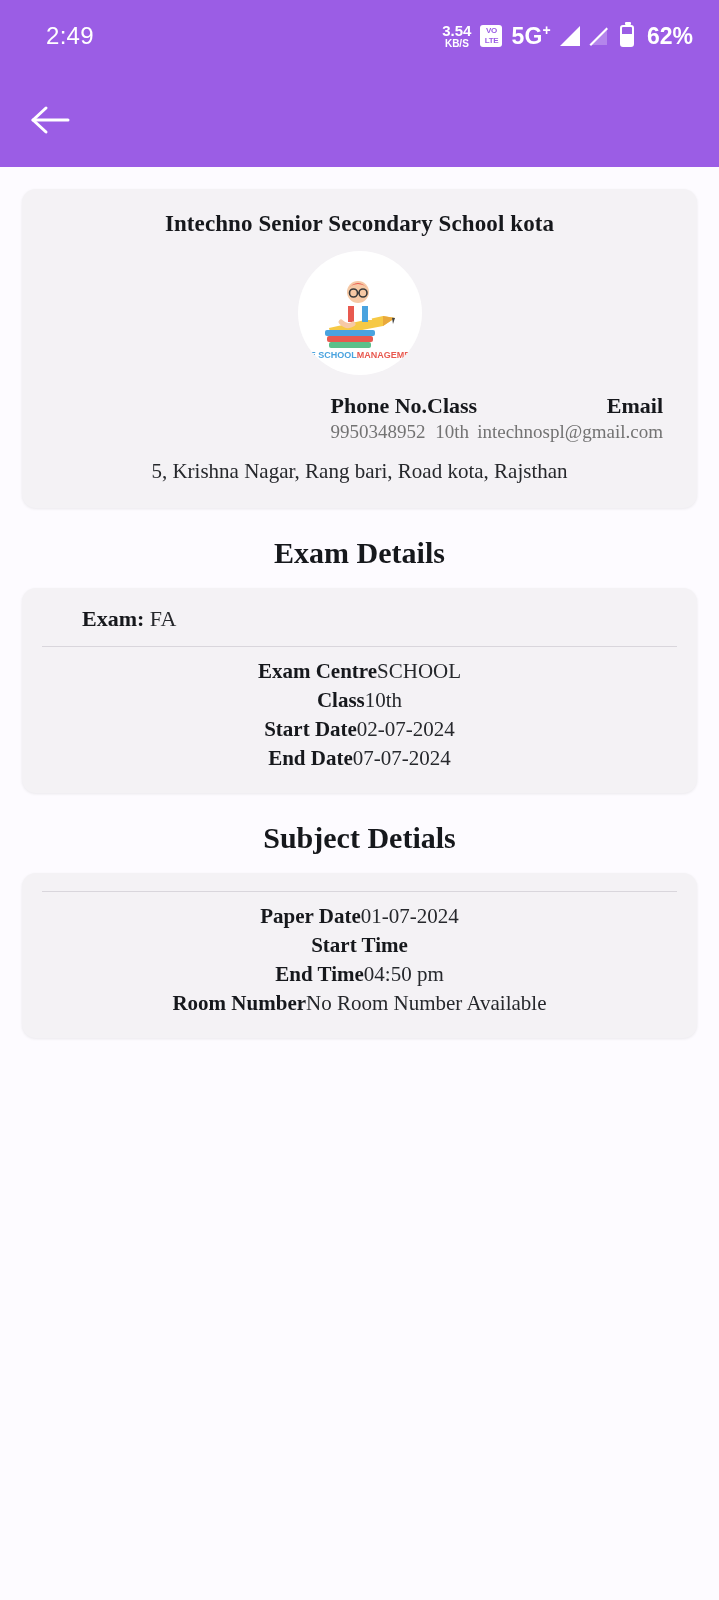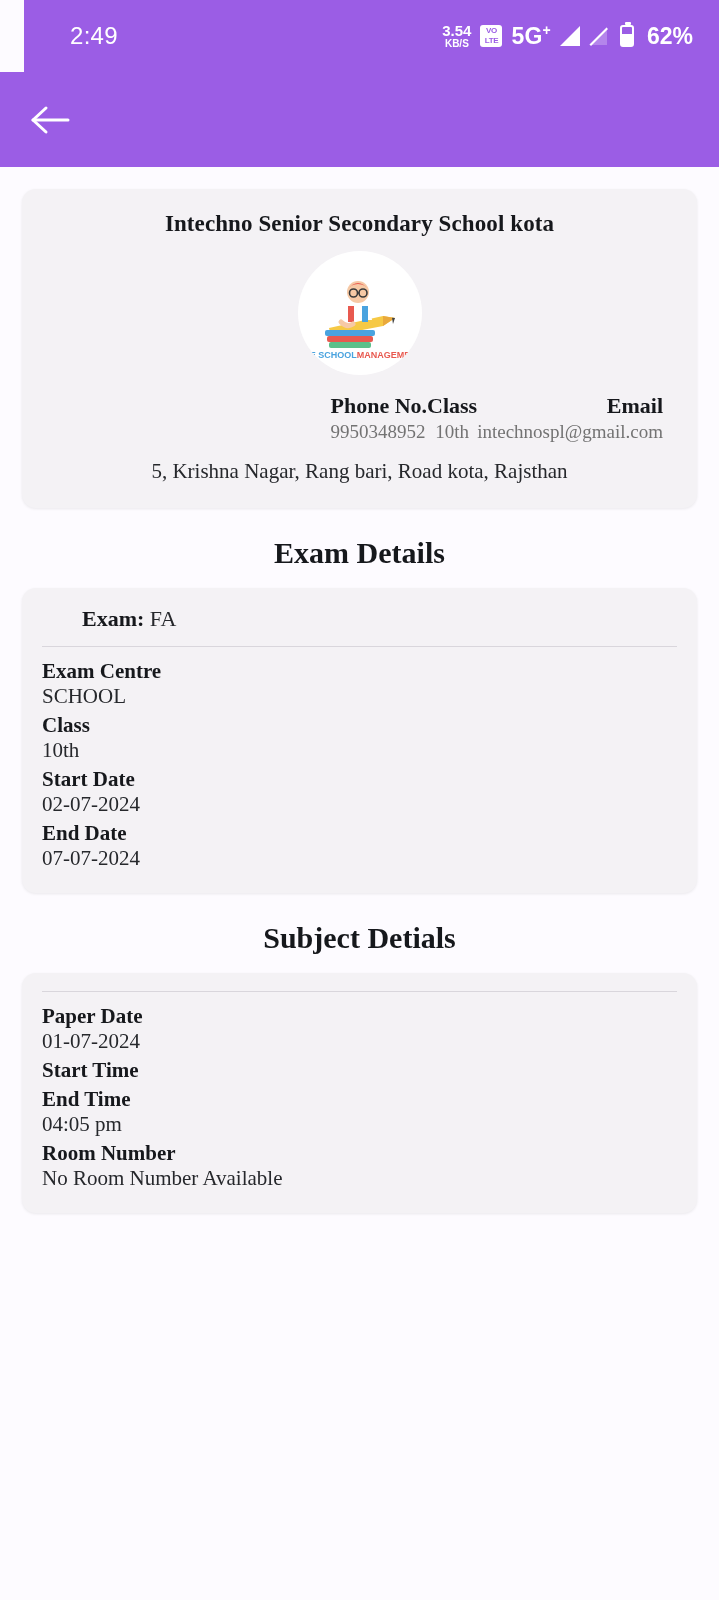--- a/index.html
+++ b/index.html
@@ -13,21 +13,20 @@
 
   
   .status-bar {
     height: 72px;
     background: #9b5de5;
     display: flex;
     align-items: center;
     justify-content: space-between;
     padding: 0 26px 0 46px;
     color: #ffffff;
-    margin-left: 24px;
   }
   .status-clock {
     font-family: "Liberation Sans", sans-serif;
     font-size: 24px;
     letter-spacing: .3px;
   }
   .status-right {
     display: flex;
     align-items: center;
     gap: 9px;
@@ -213,21 +212,20 @@
   .divider {
     height: 1px;
     background: #d9d6dc;
     margin: 0 0 10px 0;
   }
   .kv-row {
     display: flex;
     justify-content: center;
     align-items: baseline;
     padding: 2px 0;
-    flex-direction: column;
   }
   .kv-key {
     font-size: 21px;
     font-weight: bold;
     color: #16181c;
   }
   .kv-val {
     font-size: 21px;
     color: #26282c;
   }
@@ -356,21 +354,21 @@
     <div class="kv-row">
       <span class="kv-key">Paper Date</span>
       <span class="kv-val">01-07-2024</span>
     </div>
     <div class="kv-row">
       <span class="kv-key">Start Time</span>
       <span class="kv-val"></span>
     </div>
     <div class="kv-row">
       <span class="kv-key">End Time</span>
-      <span class="kv-val">04:05 pm</span>
+      <span class="kv-val">04:50 pm</span>
     </div>
     <div class="kv-row">
       <span class="kv-key">Room Number</span>
       <span class="kv-val">No Room Number Available</span>
     </div>
   </div>
 
 </div>
 
 </body></html>

